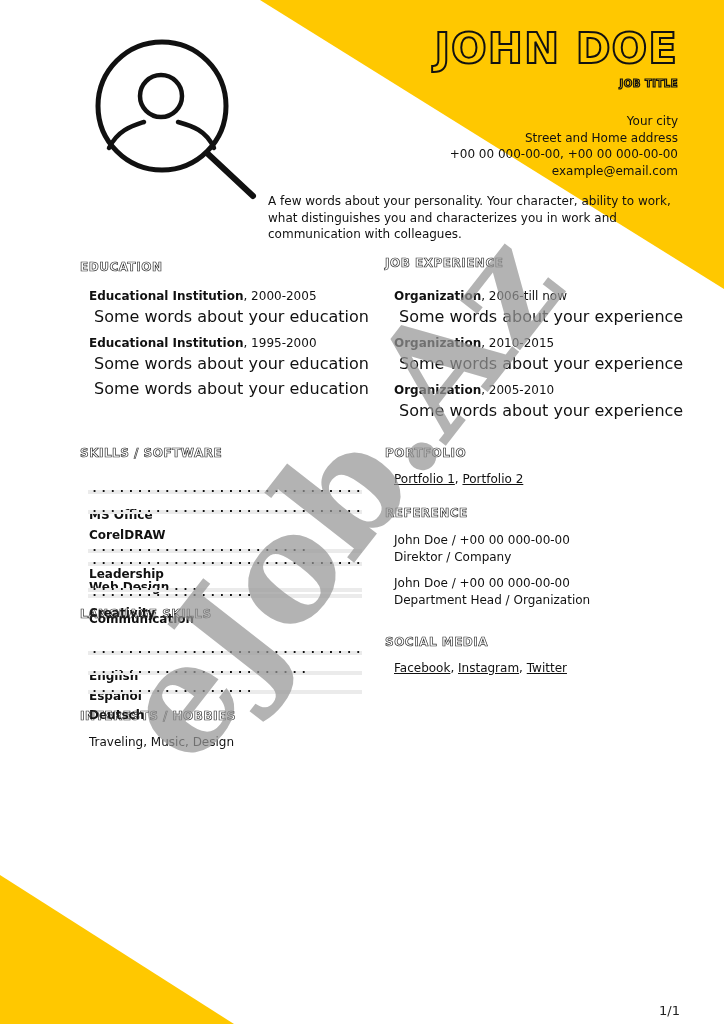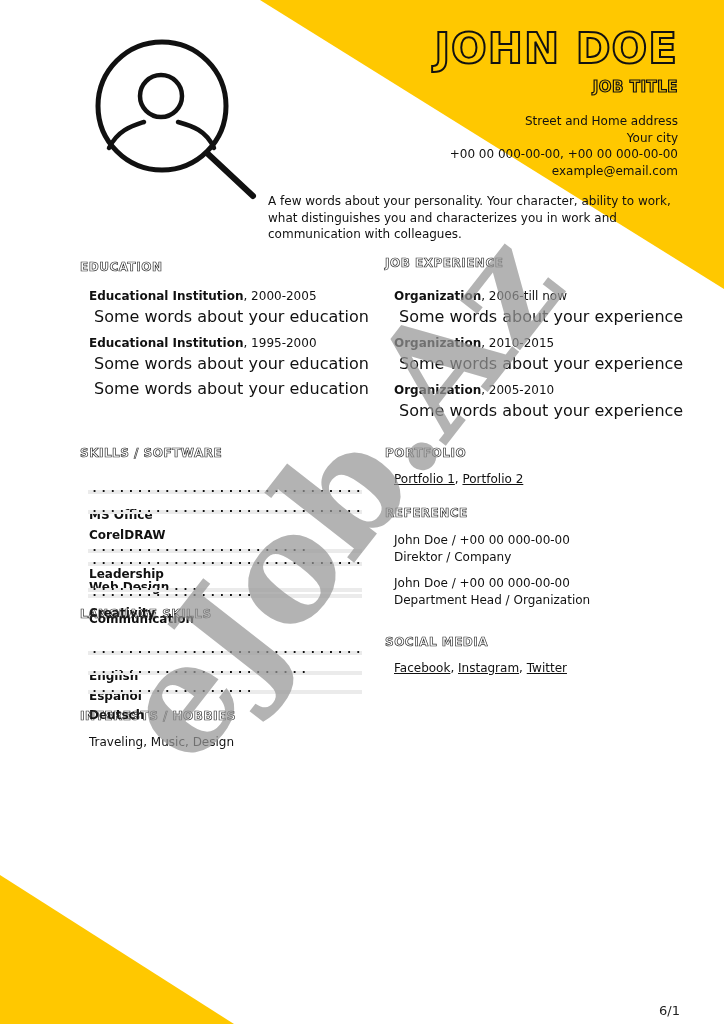--- a/index.html
+++ b/index.html
@@ -4,21 +4,21 @@
   <style>
     html, body { margin:0; padding:0; }
     body { width:724px; height:1024px; position:relative; overflow:hidden; background:#ffffff;
       font-family:"DejaVu Sans", sans-serif; color:#111; font-size:12px; }
     .bg-tri { position:absolute; left:0; top:0; width:724px; height:1024px; z-index:0; }
     .layer { position:absolute; z-index:2; }
     
     .name { right:46px; top:28px; font-family:"DejaVu Sans", sans-serif; font-weight:bold;
       font-size:42px; letter-spacing:1px; color:transparent; -webkit-text-stroke:2px #111;
       text-transform:uppercase; line-height:1; }
-    .jobtitle { right:46px; top:78px; font-size:15px; font-weight:bold; color:transparent;
+    .jobtitle { right:46px; top:78px; font-size:10px; font-weight:bold; color:transparent;
       -webkit-text-stroke:1.2px #111; text-transform:uppercase; letter-spacing:0.5px; }
     .contact { right:46px; top:113px; text-align:right; font-size:12px; line-height:16.5px; }
     .about { left:268px; top:193px; width:420px; font-size:12px; line-height:16.5px; }
     .avatar { left:80px; top:38px; width:180px; height:162px; }
     .sec-title { font-size:12px; font-weight:bold; color:transparent; -webkit-text-stroke:0.7px #333;
       text-transform:uppercase; letter-spacing:0.5px; position:absolute; }
     .col { position:absolute; }
     .entry-head { font-size:12px; margin-left:9px; height:22px; line-height:18px; }
     .entry-head b { font-weight:bold; }
     .entry-desc { font-size:16px; margin-left:14px; height:25px; line-height:16px; }
@@ -47,22 +47,22 @@
   <circle cx="82" cy="68" r="64" fill="none" stroke="#111" stroke-width="5"></circle>
   <circle cx="81" cy="58" r="21" fill="none" stroke="#111" stroke-width="4.5"></circle>
   <path d="M29,110 C38,92 52,88 64,84 M98,84 C112,88 126,92 134,110" fill="none" stroke="#111" stroke-width="4.5" stroke-linecap="round"></path>
   <line x1="127" y1="115" x2="173" y2="158" stroke="#111" stroke-width="6" stroke-linecap="round"></line>
 </svg>
 
 <div class="layer name">JOHN DOE</div>
 <div class="layer jobtitle">JOB TITLE</div>
 
 <div class="layer contact">
+  <div>Your city</div>
   <div>Street and Home address</div>
-  <div>Your city</div>
   <div>+00 00 000-00-00, +00 00 000-00-00</div>
   <div>example@email.com</div>
 </div>
 
 <div class="layer about">A few words about your personality. Your character, ability to work, what distinguishes you and characterizes you in work and communication with colleagues.</div>
 
 <div class="sec-title layer" style="left:80px; top:260px;">EDUCATION</div>
 <div class="col layer" style="left:80px; top:287px; width:290px;">
   <div>
     <div class="entry-head"><b>Educational Institution</b><span>, 2000-2005</span></div>
@@ -160,13 +160,13 @@
   <div>Department Head / Organization</div>
 </div>
 
 <div class="sec-title layer" style="left:385px; top:635px;">SOCIAL MEDIA</div>
 <div class="layer text" style="left:394px; top:661px;">
   <span class="link">Facebook</span><span>, </span><span class="link">Instagram</span><span>, </span><span class="link">Twitter</span>
 </div>
 
 <div class="watermark" style="left:150px; top:650px;">eJob.Az</div>
 
-<div class="pagenum">6/1</div>
+<div class="pagenum">1/1</div>
 
 </body></html>

